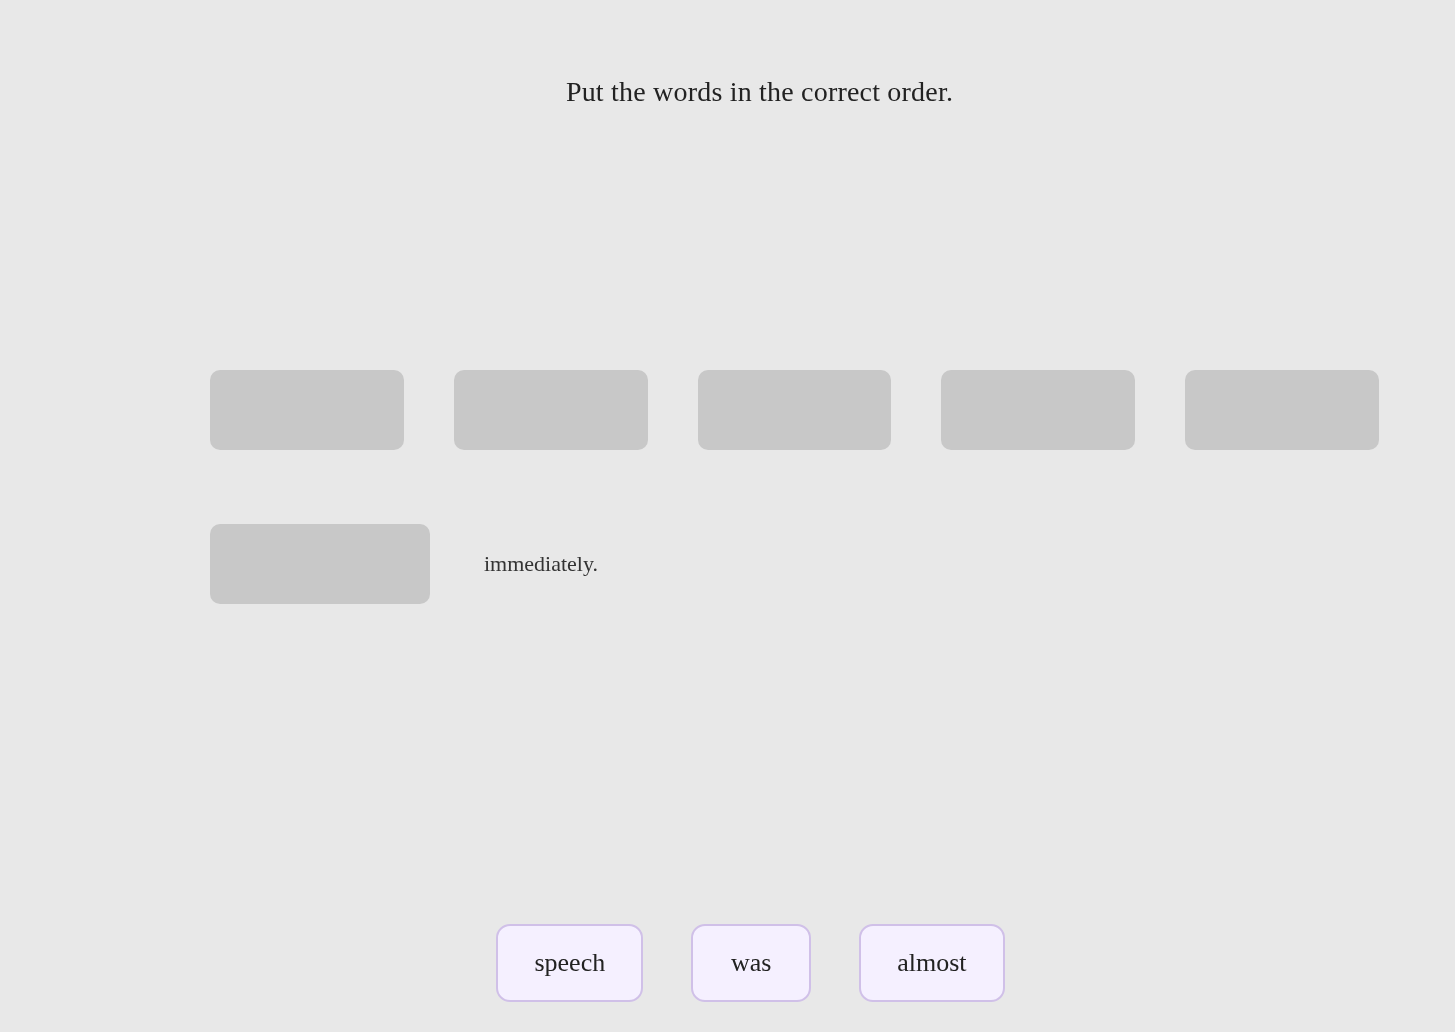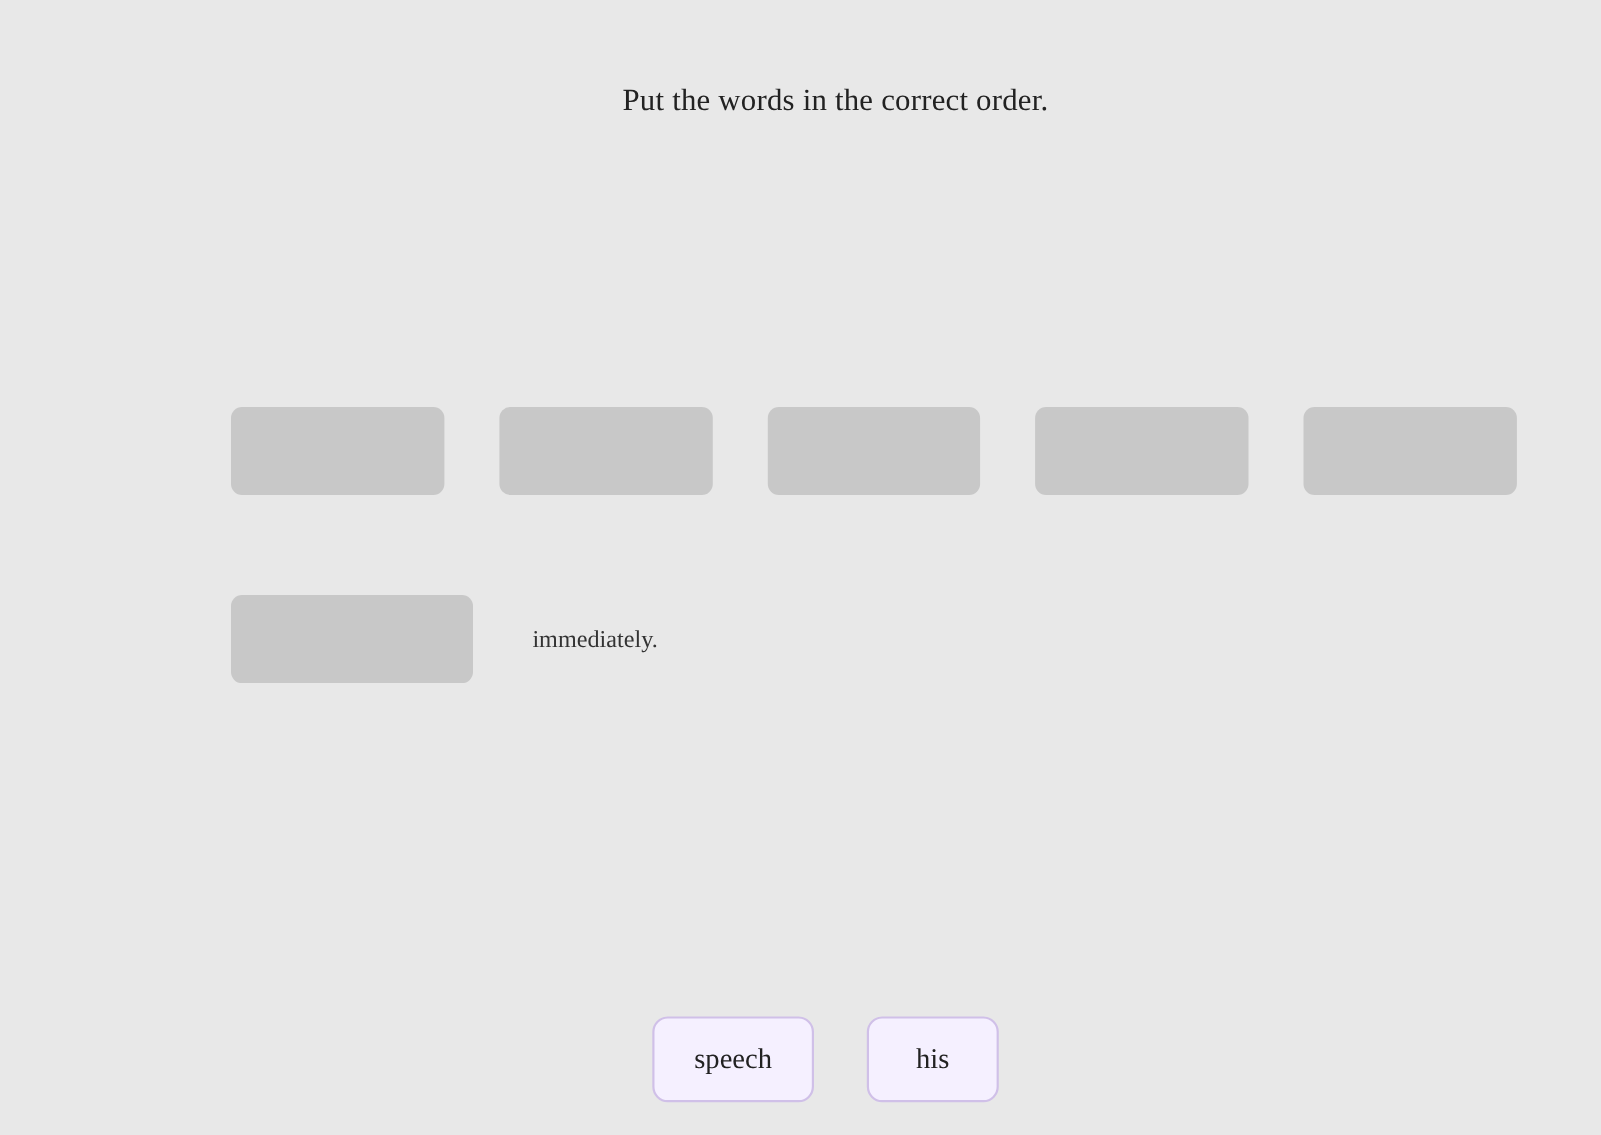--- a/index.html
+++ b/index.html
@@ -27,21 +27,21 @@
       letter-spacing: 0.2px;
     }
 
     .drop-area {
       position: absolute;
       top: 290px;
       left: 130px;
       right: 60px;
       display: flex;
       flex-direction: column;
-      gap: 27px;
+      gap: 10px;
     }
 
     .drop-row {
       display: flex;
       gap: 18px;
       align-items: center;
     }
 
     .drop-box {
       background-color: #c8c8c8;
@@ -111,14 +111,15 @@
   </div>
 
   <div class="second-row">
     <div class="drop-box-small"></div>
     <span class="static-text">immediately.</span>
   </div>
 </div>
 
 <div class="word-bank">
   <div class="word-tile">speech</div>
-  <div class="word-tile">his</div>
+  <div class="word-tile">was</div>
+  <div class="word-tile">almost</div>
 </div>
 
 </body></html>

